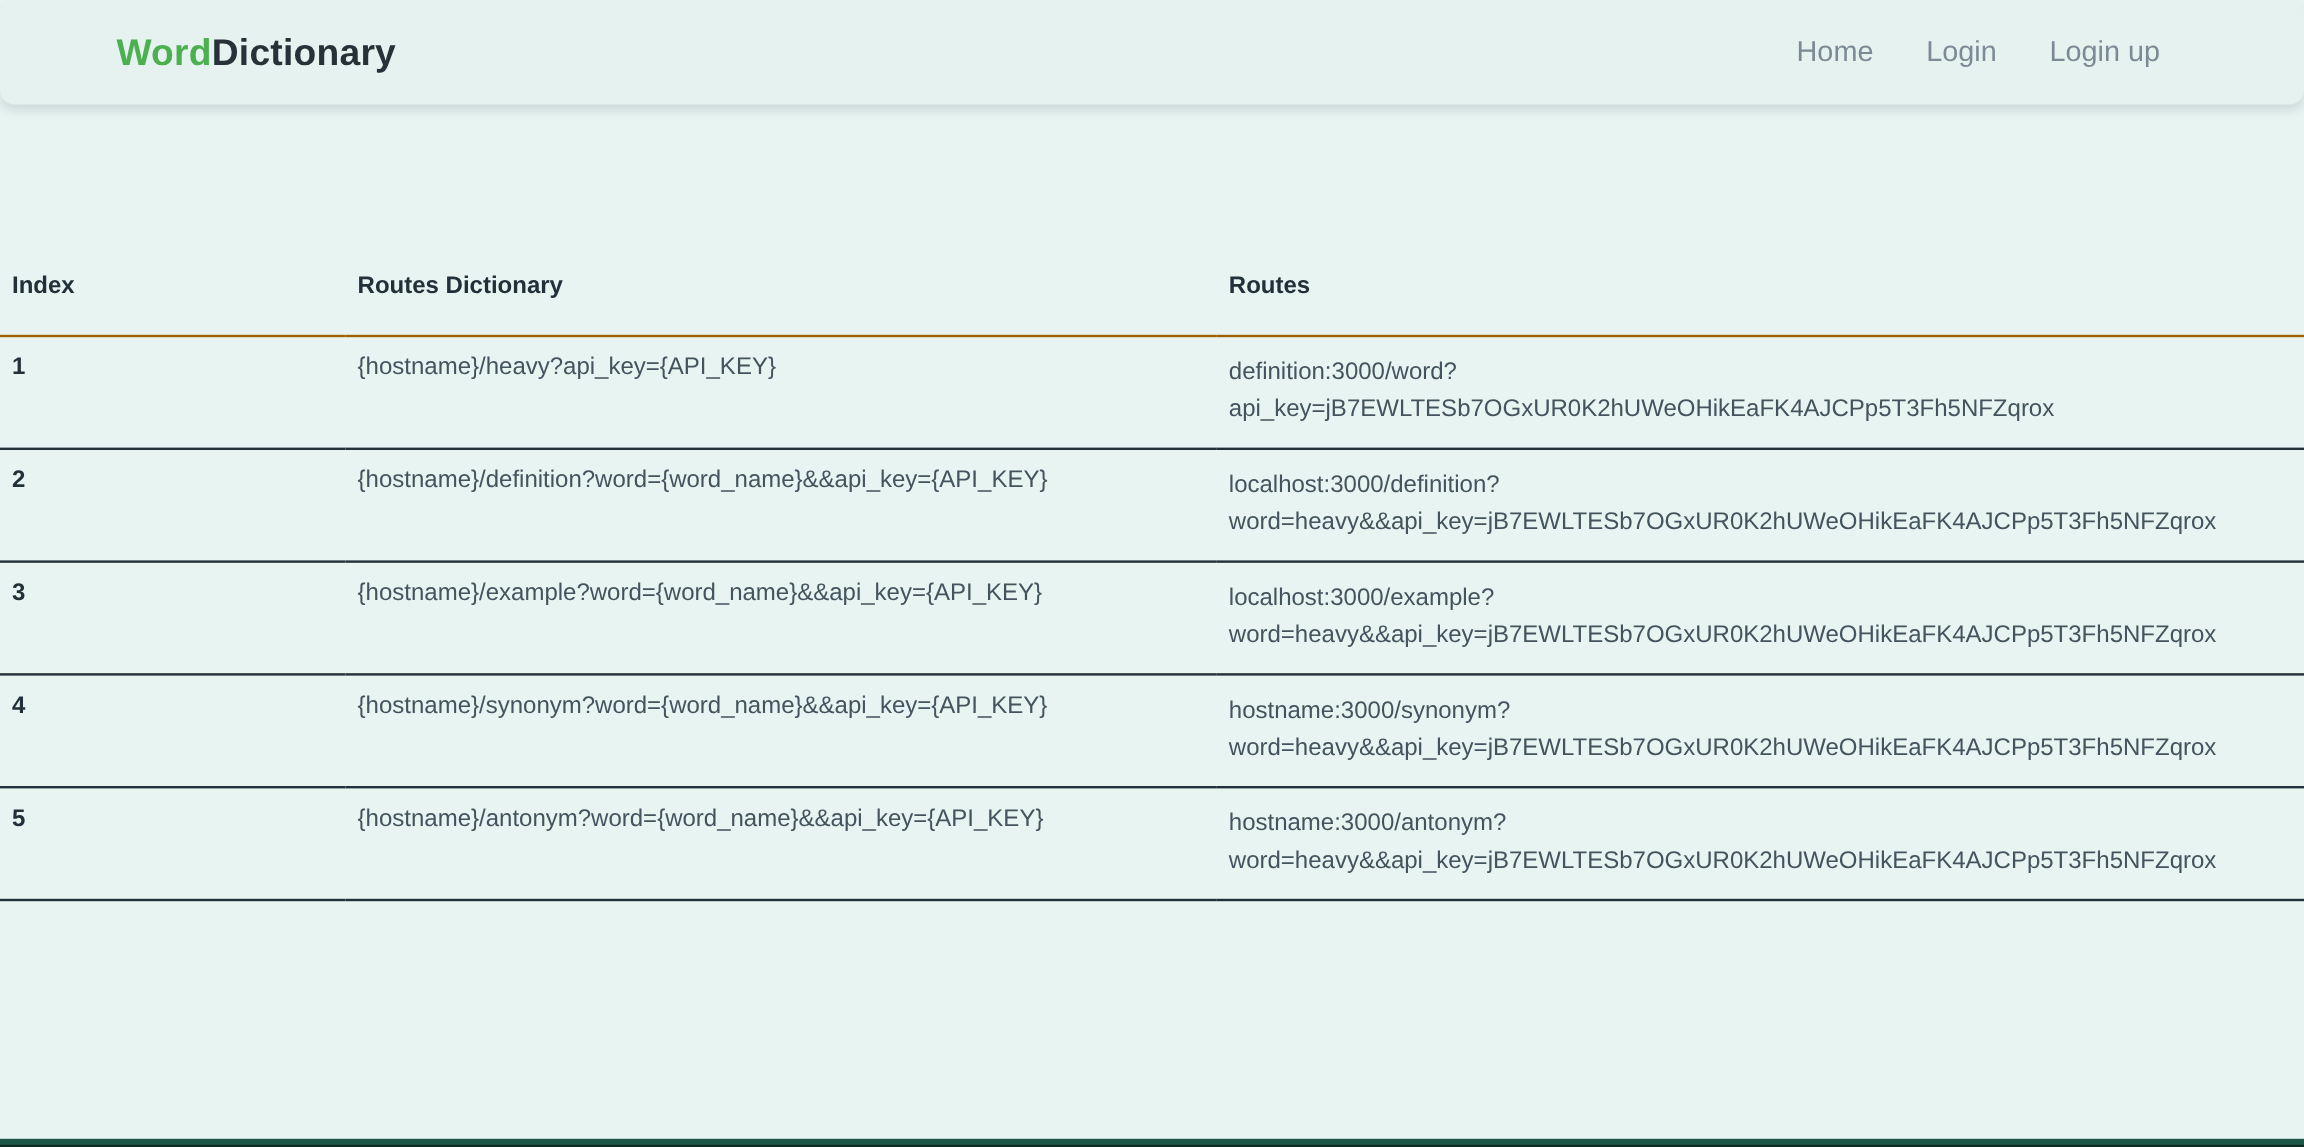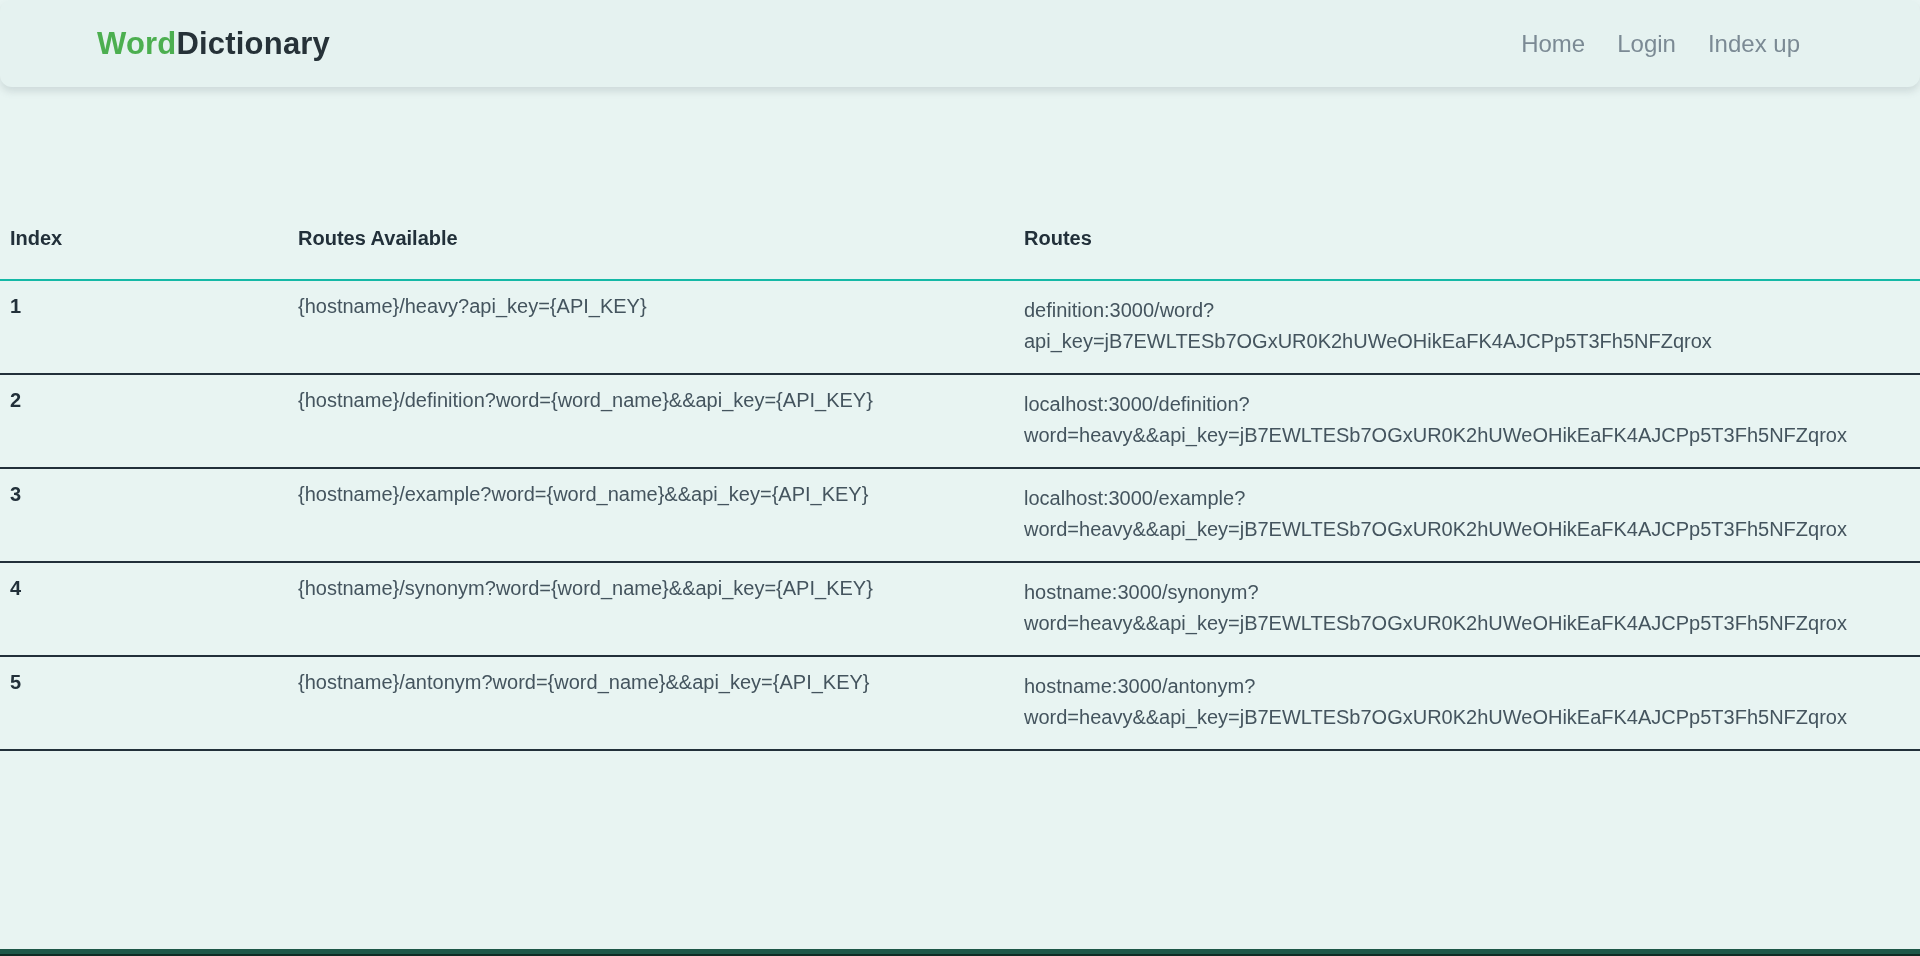--- a/index.html
+++ b/index.html
@@ -27,21 +27,21 @@
   .logo {
     font-size: 31px;
     font-weight: 800;
     letter-spacing: 0.2px;
     color: #263238;
     cursor: pointer;
   }
   .logo .brand-green { color: #4caf50; }
   .nav-links {
     display: flex;
-    gap: 32px;
+    gap: 44px;
     list-style: none;
   }
   .nav-links a {
     text-decoration: none;
     color: #7b8a94;
     font-size: 24px;
     font-weight: 400;
     cursor: pointer;
   }
 
@@ -55,21 +55,21 @@
   .routes-table col.col-index  { width: 288px; }
   .routes-table col.col-route  { width: 726px; }
   .routes-table col.col-example{ width: auto; }
 
   .routes-table th {
     text-align: left;
     font-size: 20px;
     font-weight: 700;
     color: #22303a;
     padding: 14px 10px 16px 10px;
-    border-bottom: 2px solid #14b8a6;
+    border-bottom: 2px solid #a16207;
   }
   .routes-table td {
     vertical-align: top;
     font-size: 20px;
     color: #44545e;
     padding: 14px 10px 16px 10px;
     border-bottom: 2px solid #22303a;
   }
   .routes-table td.cell-index {
     font-weight: 700;
@@ -91,36 +91,36 @@
 <body>
 
 <header class="navbar">
   <div class="logo">
     <span class="brand-green">Word</span><span>Dictionary</span>
   </div>
   <nav>
     <ul class="nav-links">
       <li><a href="#">Home</a></li>
       <li><a href="#">Login</a></li>
-      <li><a href="#">Index up</a></li>
+      <li><a href="#">Login up</a></li>
     </ul>
   </nav>
 </header>
 
 <main class="main-content">
   <table class="routes-table">
     <colgroup>
       <col class="col-index">
         <col class="col-route">
         <col class="col-example">
     </colgroup>
     <thead>
       <tr>
         <th>Index</th>
-        <th>Routes Available</th>
+        <th>Routes Dictionary</th>
         <th>Routes</th>
       </tr>
     </thead>
     <tbody>
       <tr>
         <td class="cell-index">1</td>
         <td>{hostname}/heavy?api_key={API_KEY}</td>
         <td>
           <div class="example-line">definition:3000/word?</div>
           <div class="example-line">api_key=jB7EWLTESb7OGxUR0K2hUWeOHikEaFK4AJCPp5T3Fh5NFZqrox</div>

